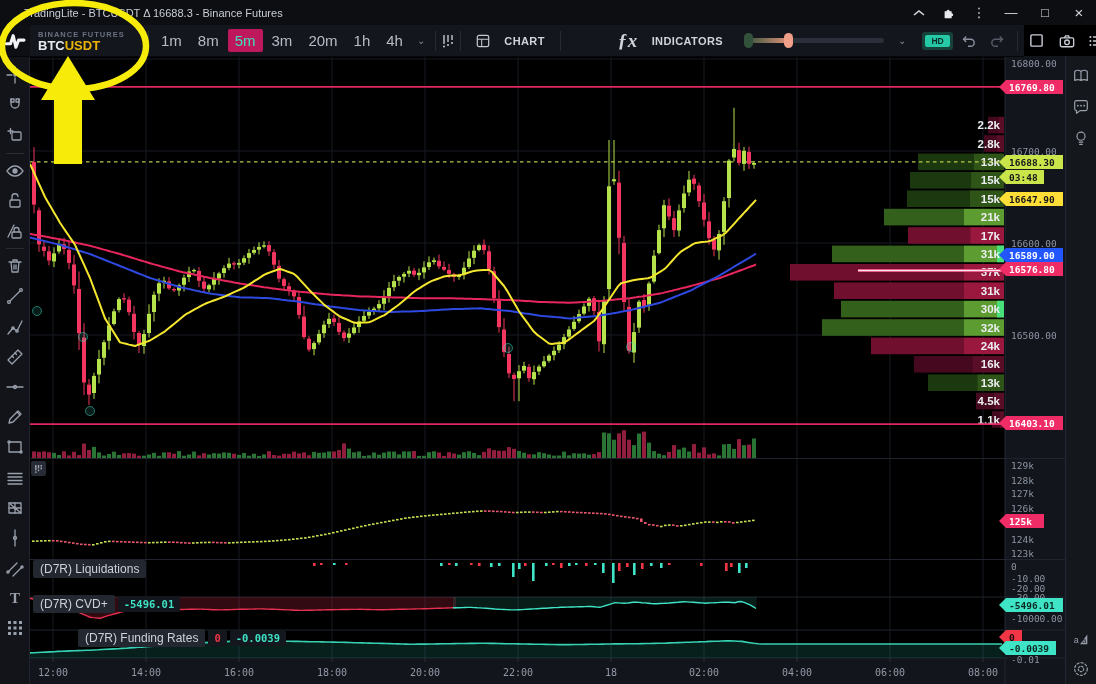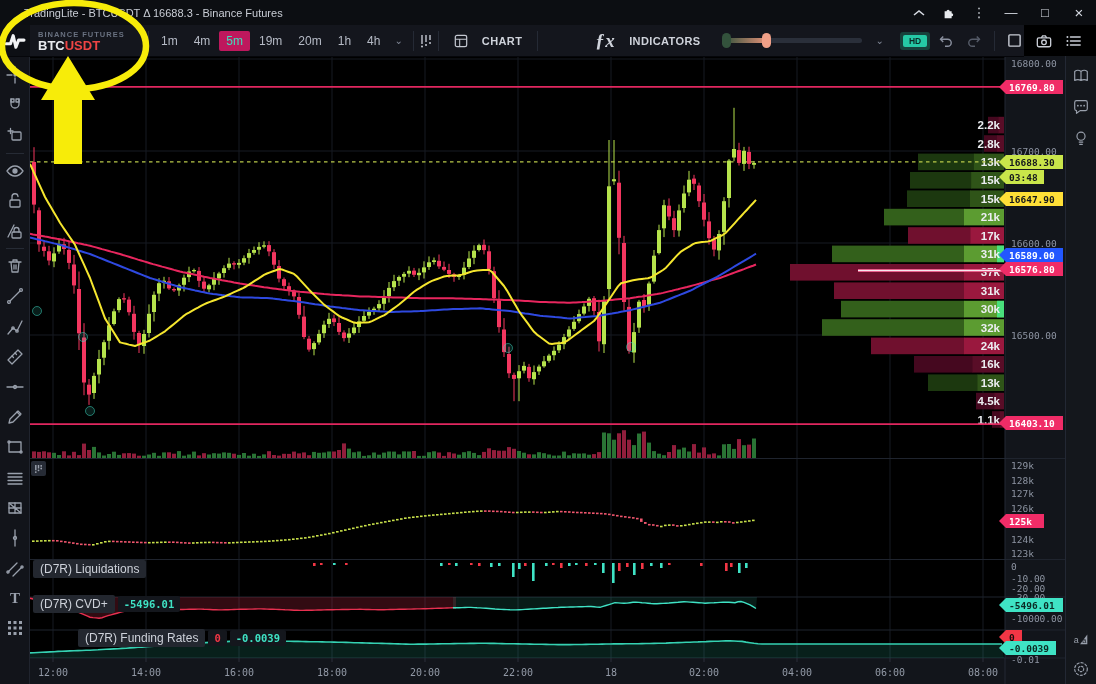--- a/index.html
+++ b/index.html
@@ -12,23 +12,23 @@
   .tb-right{margin-left:auto;display:flex;align-items:center;}
   .tb-ic{width:30px;height:25px;display:flex;align-items:center;justify-content:center;color:#d6dae2;font-size:13px;}
   .tb-ic.win{width:34px;}
   
   .toolbar{position:absolute;top:25px;left:0;width:1024px;height:31px;background:#14161d;
     display:flex;align-items:center;z-index:6;border-bottom:1px solid #05060a;}
   .logo{width:30px;height:31px;background:#0d0f14;display:flex;align-items:center;justify-content:center;flex:none;}
   .symline{display:flex;flex-direction:column;justify-content:center;padding:0 10px 0 8px;min-width:96px;}
   .exch{font-size:7.5px;letter-spacing:1px;color:#697180;font-weight:bold;}
   .sym{font-size:13px;font-weight:bold;color:#e8eaee;line-height:13px;}
-  .sym .quote{color:#ef4444;}
+  .sym .quote{color:#eab308;}
   .vsep{width:1px;height:20px;background:#252a35;margin:0 4px;flex:none;}
-  .tf{padding:3px 7px;font-size:12px;color:#b6bbc6;border-radius:2px;margin:17px 1px;}
+  .tf{padding:3px 7px;font-size:15px;color:#b6bbc6;border-radius:2px;margin:17px 1px;}
   .tf.active{color:#3ee0bd;background:#be185d;}
   .chev{color:#818897;font-size:10px;padding:0 6px;}
   .btn{display:flex;align-items:center;gap:14px;color:#cfd3db;font-size:11px;font-weight:bold;
     padding:0 11px;height:31px;letter-spacing:.4px;}
   .fx{font-style:italic;font-family:"Liberation Serif",serif;font-size:19px;font-weight:bold;margin-left:42px;}
   .slider{display:flex;align-items:center;margin-left:10px;}
   .track{position:relative;width:140px;height:5px;border-radius:3px;background:#2a2f3a;}
   .track .active{position:absolute;left:2px;width:44px;top:0;height:5px;border-radius:3px;
     background:linear-gradient(90deg,#33523c,#e8937a);}
   .handle{position:absolute;top:-5px;width:9px;height:15px;border-radius:5px;}
@@ -91,23 +91,23 @@
           <polyline points="2,13 7,13 10,4 13,17 16,9 22,9" fill="none" stroke="#f2f3f5" stroke-width="3.4" stroke-linecap="round" stroke-linejoin="round"></polyline>
         </svg>
     </span>
     <span class="symline">
       <span class="exch">BINANCE FUTURES</span>
       <span class="sym"><span>BTC</span><span class="quote">USDT</span></span>
     </span>
     <span class="vsep"></span>
     <span id="tfbar" style="display:flex;align-items:center;">
         <span class="tf">1m</span>
-        <span class="tf">4m</span>
+        <span class="tf">8m</span>
         <span class="tf active">5m</span>
-        <span class="tf">19m</span>
+        <span class="tf">3m</span>
         <span class="tf">20m</span>
         <span class="tf">1h</span>
         <span class="tf">4h</span>
       </span>
     <span class="chev">⌄</span>
     <span class="vsep"></span>
     <span class="tri">
       <svg width="16" height="16" viewBox="0 0 16 16">
           <g stroke="#c3c7d0" stroke-width="1.4" fill="none">
             <path d="M4 2v9M8 2v7M12 2v5"></path>

